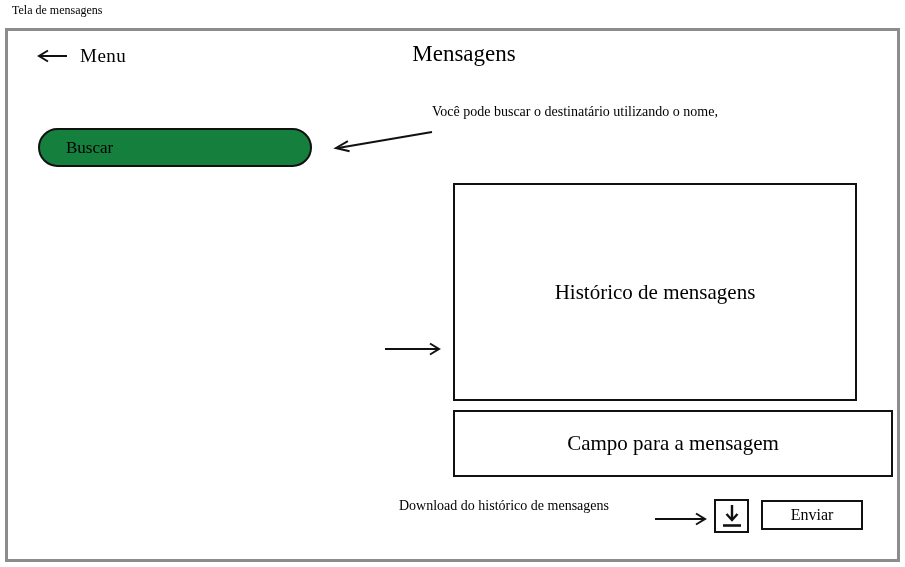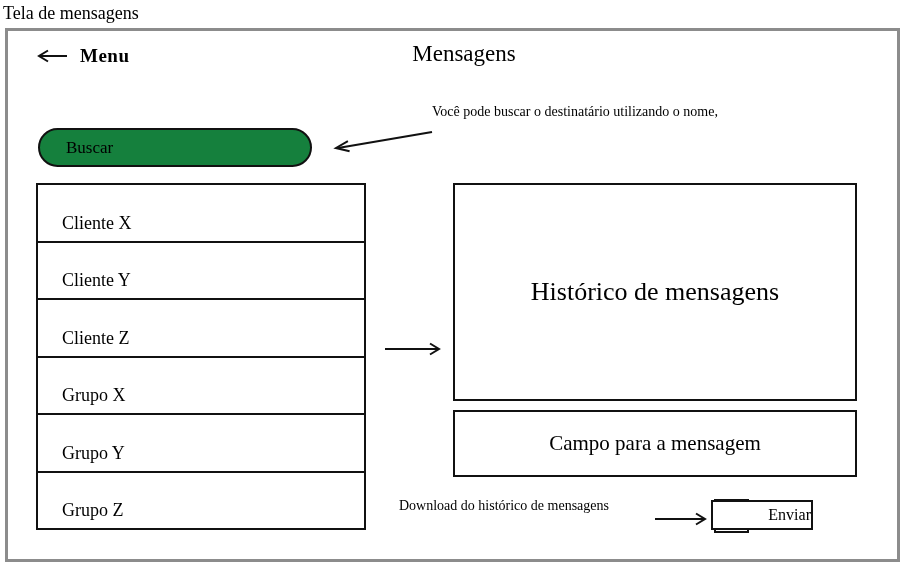--- a/index.html
+++ b/index.html
@@ -7,39 +7,39 @@
     width: 905px; height: 567px;
     background: #ffffff;
     font-family: "Liberation Serif", "DejaVu Serif", serif;
     color: #000;
     overflow: hidden;
     position: relative;
   }
   .abs { position: absolute; }
 
   .page-label {
-    left: 3px; top: 3px;
-    font-size: 18px;
+    left: 12px; top: 3px;
+    font-size: 12px;
   }
 
   .frame {
     left: 5px; top: 28px;
     width: 895px; height: 534px;
     border: 3px solid #8c8c8c;
     background: #fff;
   }
 
   
   .menu-back {
     left: 27px; top: 14px;
     display: flex; align-items: center; gap: 11px;
     cursor: pointer;
   }
   .menu-back .label {
-    font-size: 19px; font-weight: 700; letter-spacing: .5px;
+    font-size: 19px; font-weight: 400; letter-spacing: .5px;
   }
   .page-title {
     left: 0; right: 0; top: 10px;
     text-align: center;
     font-size: 23px;
     margin-left: 23px;
   }
 
   
   .search-pill {
@@ -78,26 +78,26 @@
   .list-item:last-child { border-bottom: none; }
 
   .list-arrow { left: 375px; top: 309px; }
 
   
   .history-panel {
     left: 445px; top: 152px;
     width: 404px; height: 218px;
     border: 2px solid #111;
     display: flex; align-items: center; justify-content: center;
-    font-size: 26px;
+    font-size: 21px;
     background: #fff;
   }
   .message-panel {
     left: 445px; top: 379px;
-    width: 404px; height: 67px;
+    width: 440px; height: 67px;
     border: 2px solid #111;
     display: flex; align-items: center; justify-content: center;
     font-size: 21px;
     background: #fff;
   }
 
   
   .download-note {
     left: 391px; top: 465px;
     font-size: 14px; line-height: 20px;
@@ -106,24 +106,24 @@
   .note-arrow { left: 645px; top: 479px; }
   .download-btn {
     left: 706px; top: 468px;
     width: 35px; height: 34px;
     border: 2px solid #111;
     display: flex; align-items: center; justify-content: center;
     cursor: pointer;
     background: #fff;
   }
   .send-btn {
-    left: 703px; top: 469px;
+    left: 753px; top: 469px;
     width: 102px; height: 30px;
     border: 2px solid #111;
-    display: flex; align-items: center; justify-content: flex-end;
+    display: flex; align-items: center; justify-content: center;
     font-size: 16px;
     cursor: pointer;
     background: #fff;
   }
   svg { display: block; }
 </style>
 </head>
 <body>
 
 <div class="abs page-label">Tela de mensagens</div>
@@ -150,28 +150,20 @@
     <svg width="108" height="28" viewBox="0 0 108 28">
       <line x1="104" y1="5" x2="10" y2="21" stroke="#111" stroke-width="2"></line>
       <polyline points="21.6,24.2 8,21 19.9,14.2" fill="none" stroke="#111" stroke-width="2"></polyline>
     </svg>
   </div>
 
   <div class="abs annotation">
     <div>Você pode buscar o destinatário utilizando o nome,</div>
   </div>
 
-  <div class="abs contact-list">
-    <div class="list-item">Cliente X</div>
-    <div class="list-item">Cliente Y</div>
-    <div class="list-item">Cliente Z</div>
-    <div class="list-item">Grupo X</div>
-    <div class="list-item">Grupo Y</div>
-    <div class="list-item">Grupo Z</div>
-  </div>
 
   <div class="abs list-arrow">
     <svg width="62" height="18" viewBox="0 0 62 18">
       <line x1="2" y1="9" x2="55" y2="9" stroke="#111" stroke-width="2"></line>
       <polyline points="47,3.5 56,9 47,14.5" fill="none" stroke="#111" stroke-width="2"></polyline>
     </svg>
   </div>
 
   <div class="abs history-panel">
     <span>Histórico de mensagens</span>

